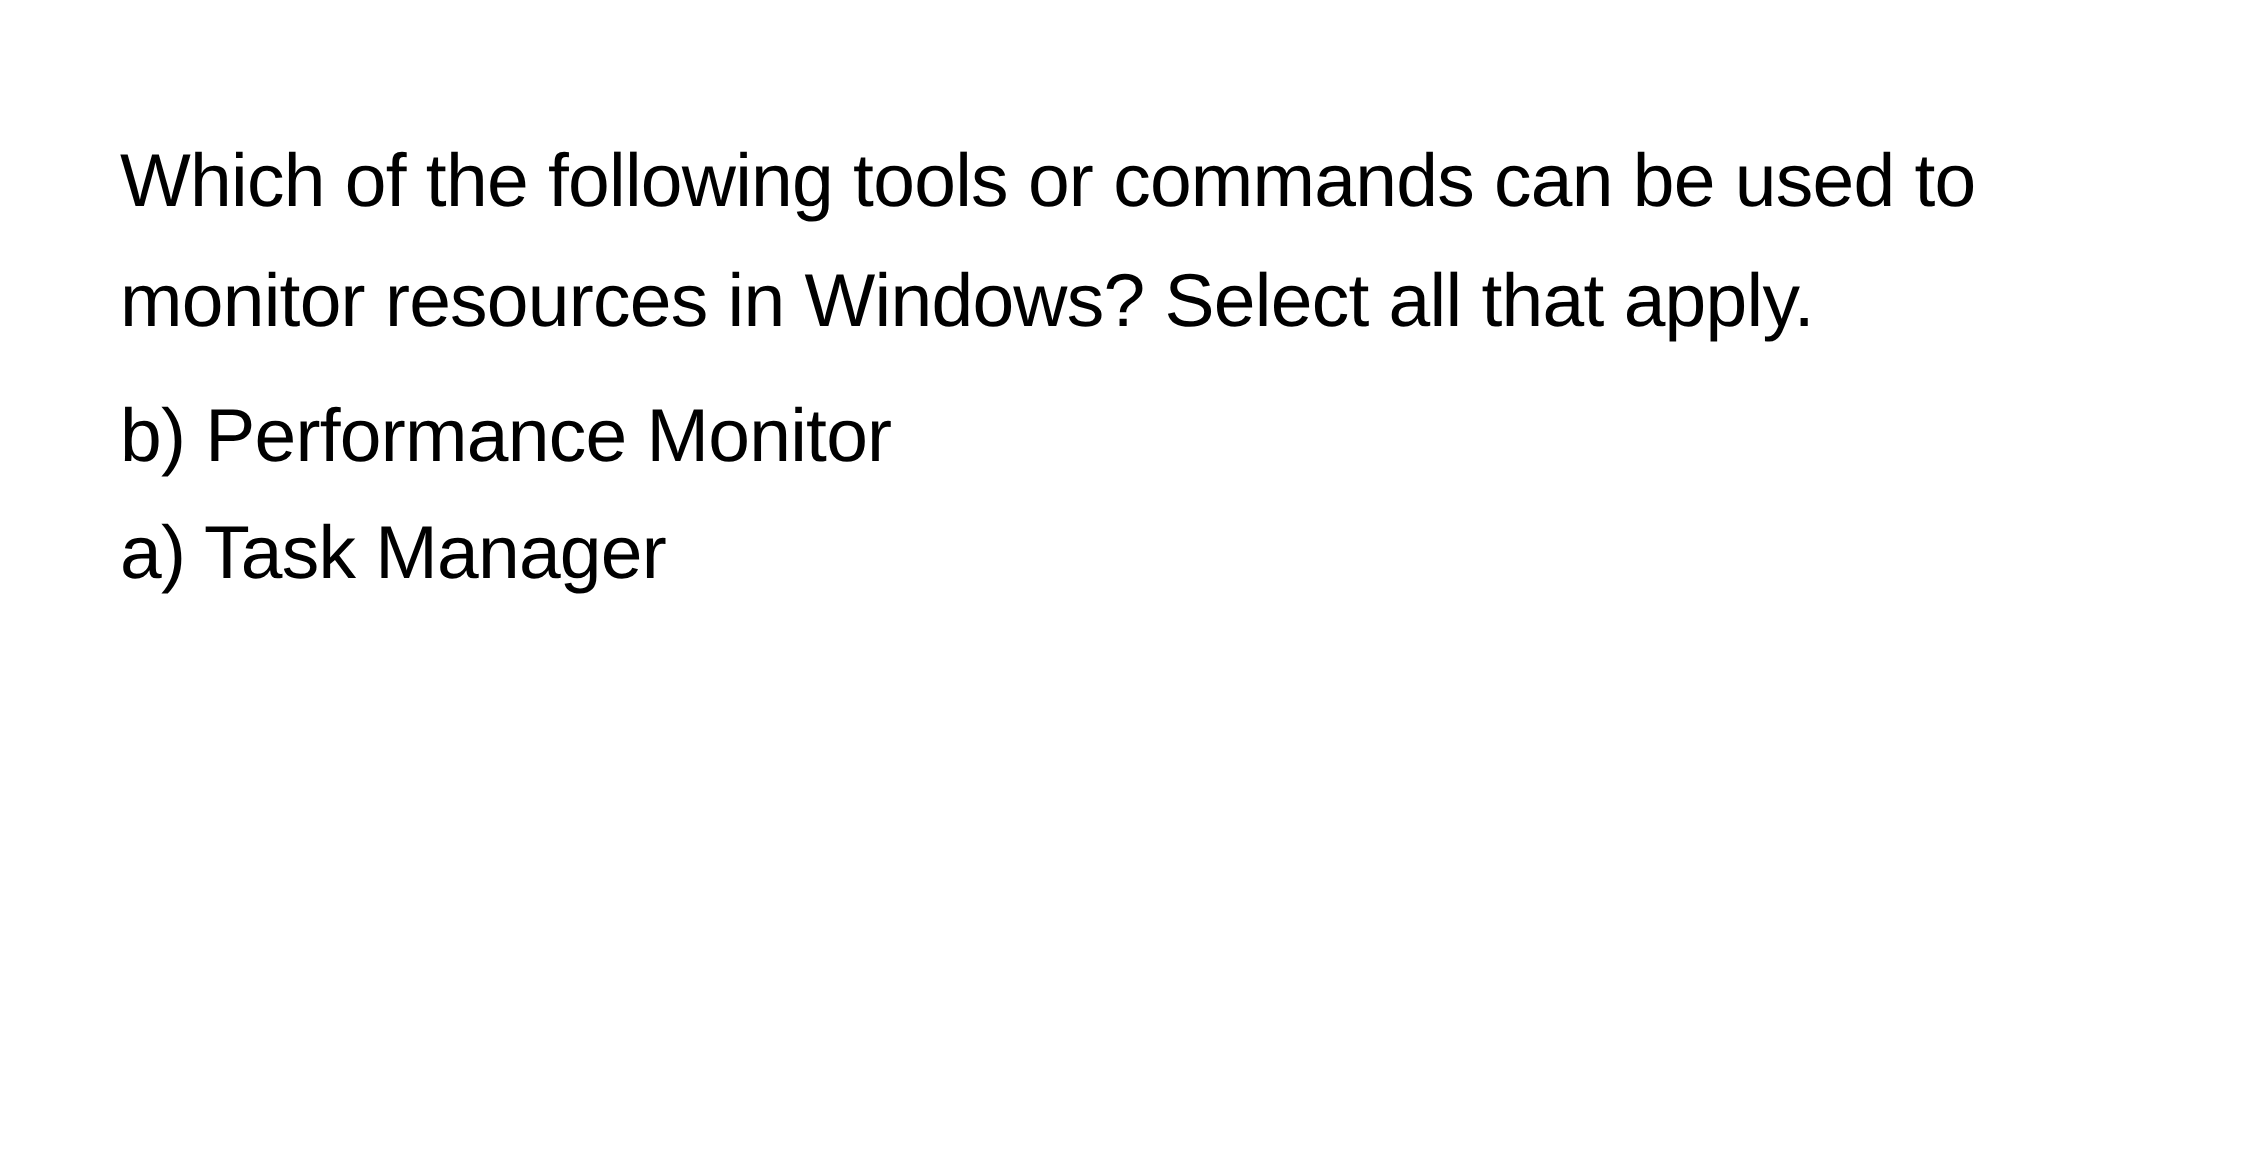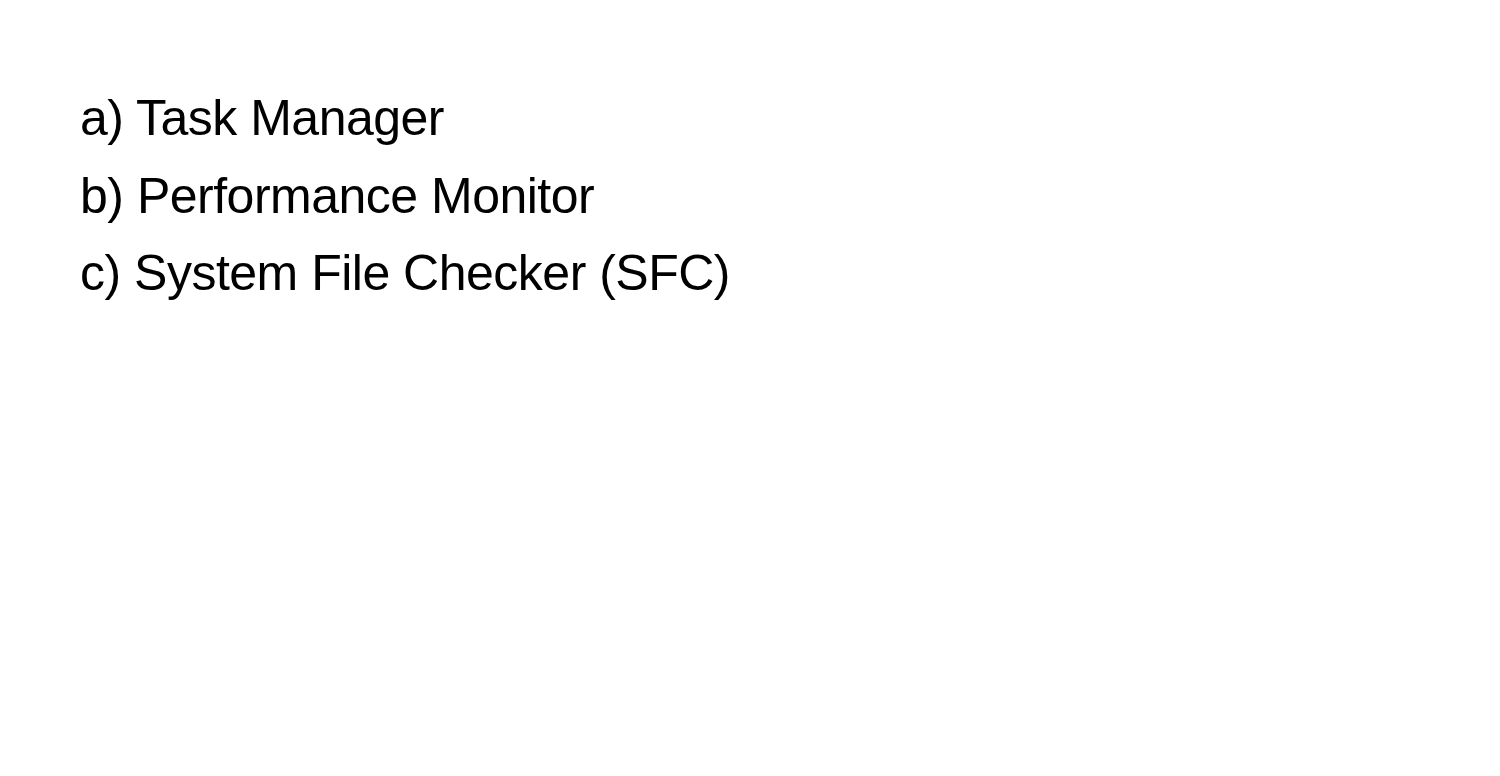--- a/index.html
+++ b/index.html
@@ -24,25 +24,22 @@
     .option {
       font-size: 50px;
       line-height: 1.55;
       letter-spacing: -0.01em;
     }
   </style>
 </head>
 <body>
 
 <div>
-  <p class="option">
-    <span>a)</span>
-    <span>Task Manager</span>
-  </p>
+  <p class="question-text">Which of the following tools or commands can be used to monitor resources in Windows? Select all that apply.</p>
   <p class="option">
     <span>b)</span>
     <span>Performance Monitor</span>
   </p>
   <p class="option">
-    <span>c)</span>
-    <span>System File Checker (SFC)</span>
+    <span>a)</span>
+    <span>Task Manager</span>
   </p>
 </div>
 
 </body></html>

